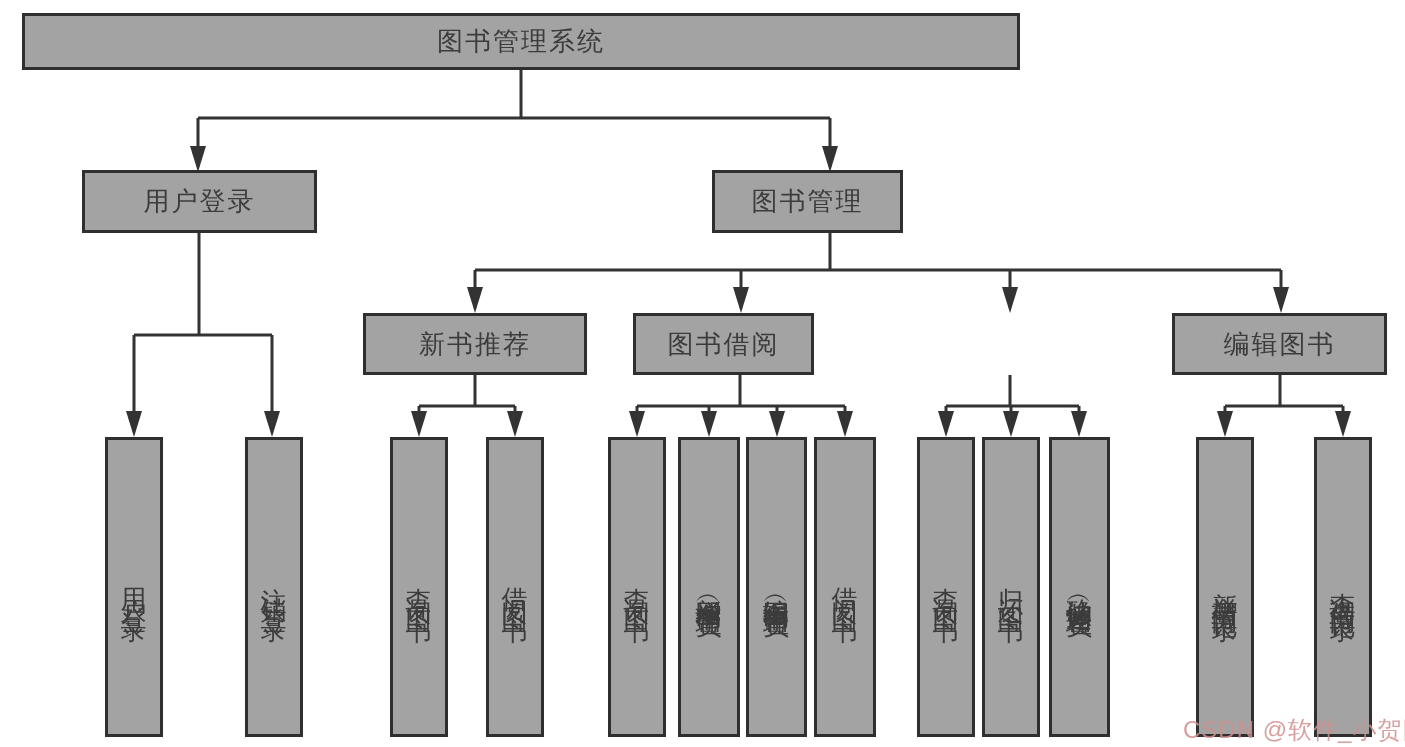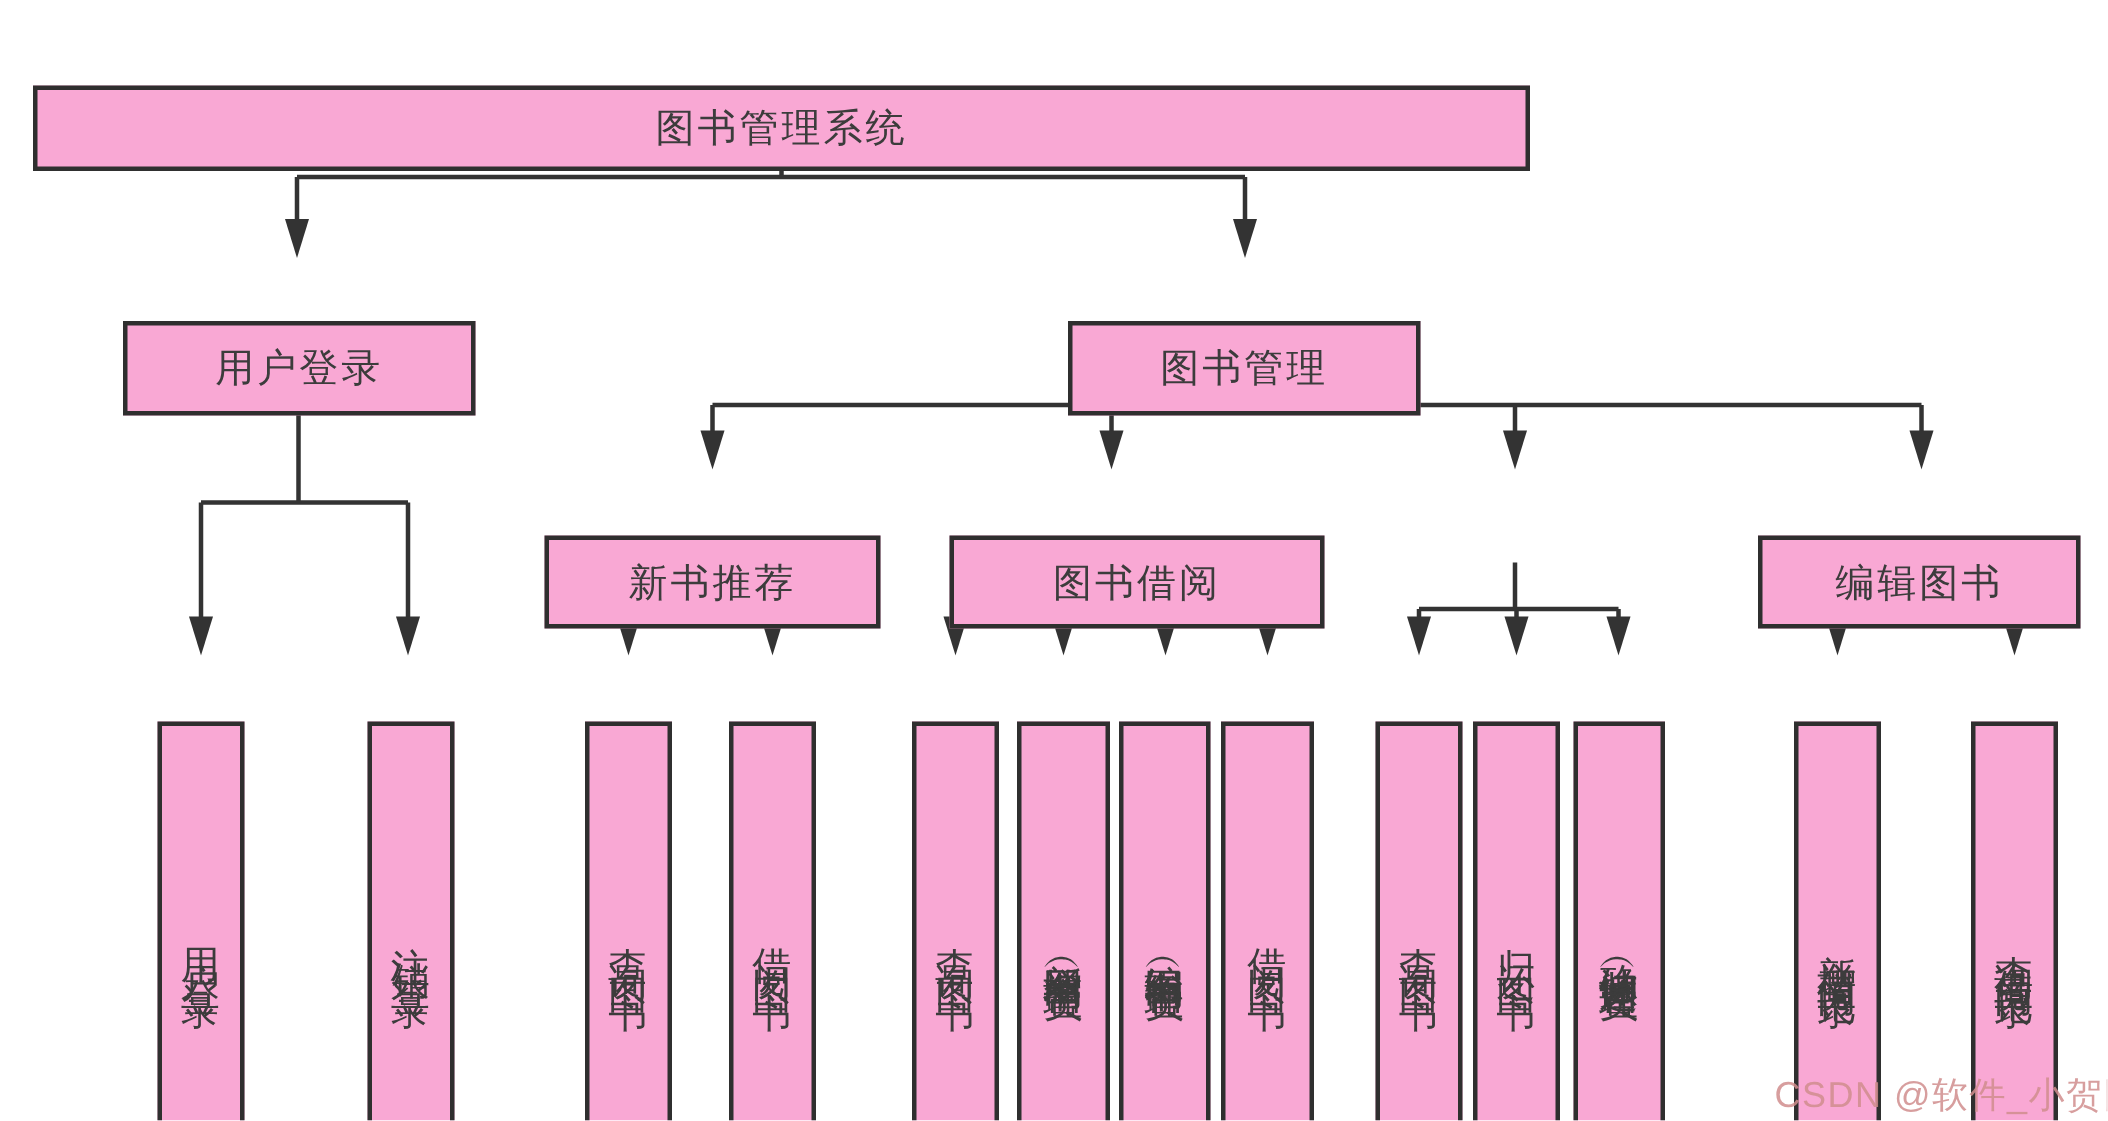--- a/index.html
+++ b/index.html
@@ -8,27 +8,26 @@
     width:1405px;height:747px;
     background:#ffffff;
     font-family:"Liberation Sans","DejaVu Sans",sans-serif;
     overflow:hidden;
   }
   svg.connectors{position:absolute;left:0;top:0;z-index:1;}
   .node{
     position:absolute;
     box-sizing:border-box;
     border:3px solid #2f2f2f;
-    background:#f9a8d4;
+    background:#a3a3a3;
     display:flex;
     align-items:center;
     justify-content:center;
     color:#3c3c3c;
     z-index:2;
-    margin-top:44px;
   }
   .h-node{font-size:26px;letter-spacing:2px;}
   .v-node{
     writing-mode:vertical-rl;
     text-orientation:mixed;
     font-size:26px;
     letter-spacing:10px;
     line-height:1;
   }
   .v-node.mid{letter-spacing:5px;}
@@ -88,24 +87,24 @@
       <path d="M1003 411 L1019 411 L1011 437 Z"></path>
       <path d="M1071 411 L1087 411 L1079 437 Z"></path>
       <path d="M1217 411 L1233 411 L1225 437 Z"></path>
       <path d="M1335 411 L1351 411 L1343 437 Z"></path>
     </g>
   </svg>
 
   <div class="node h-node" style="left:22px;top:13px;width:998px;height:57px;">图书管理系统</div>
 
   <div class="node h-node" style="left:82px;top:170px;width:235px;height:63px;">用户登录</div>
-  <div class="node h-node" style="left:712px;top:170px;width:235px;height:63px;">图书管理</div>
+  <div class="node h-node" style="left:712px;top:170px;width:191px;height:63px;">图书管理</div>
 
   <div class="node h-node" style="left:363px;top:313px;width:224px;height:62px;text-align:right;">新书推荐</div>
-  <div class="node h-node" style="left:633px;top:313px;width:250px;height:62px;">图书借阅</div>
+  <div class="node h-node" style="left:633px;top:313px;width:181px;height:62px;">图书借阅</div>
   <div class="node h-node" style="left:1172px;top:313px;width:215px;height:62px;">编辑图书</div>
 
   <div class="node v-node" style="left:105px;top:437px;width:58px;height:300px;">用户登录</div>
   <div class="node v-node" style="left:245px;top:437px;width:58px;height:300px;">注销登录</div>
 
   <div class="node v-node" style="left:390px;top:437px;width:58px;height:300px;">查询图书</div>
   <div class="node v-node" style="left:486px;top:437px;width:58px;height:300px;">借阅图书</div>
 
   <div class="node v-node" style="left:608px;top:437px;width:58px;height:300px;">查询图书</div>
   <div class="node v-node dense" style="left:678px;top:437px;width:62px;height:300px;">新增图书（管理员）</div>

